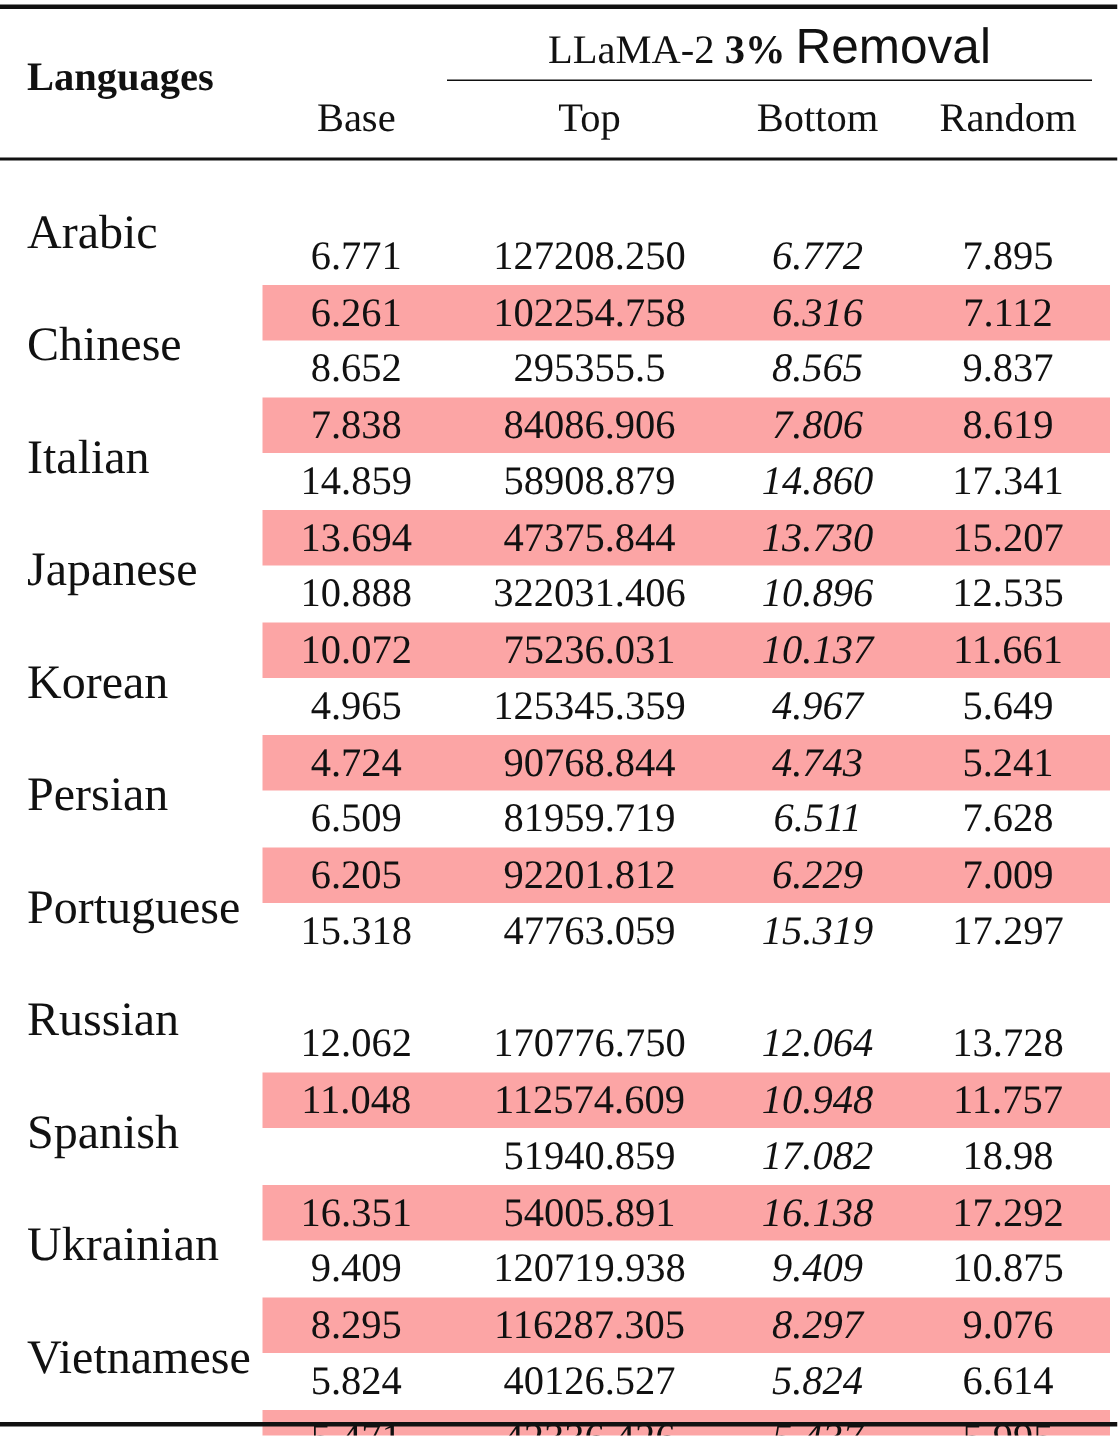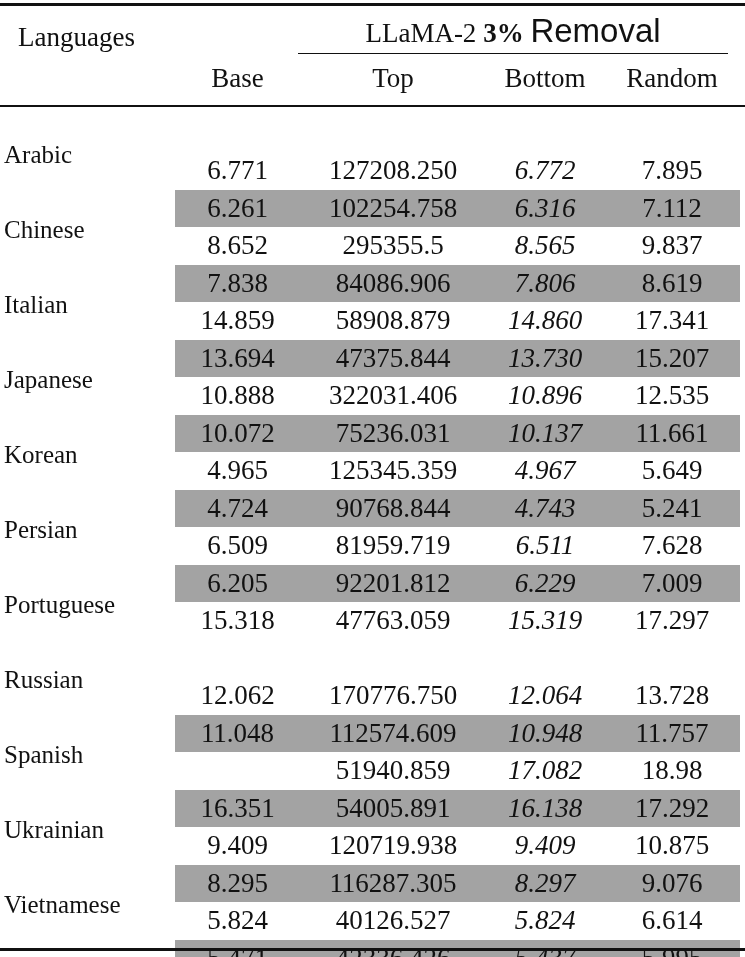--- a/index.html
+++ b/index.html
@@ -4,31 +4,31 @@
 <style>
   html, body { margin: 0; padding: 0; background: #ffffff; }
   body { width: 745px; height: 957px; position: relative; overflow: hidden;
          font-family: "Liberation Serif", "DejaVu Serif", serif; color: #111; }
   .rule { position: absolute; left: 0; width: 745px; background: #111; }
   .rule.top { top: 3px; height: 3px; }
   .rule.mid { top: 105px; height: 2px; }
   .rule.bottom { top: 948px; height: 3px; }
   .subrule { position: absolute; left: 298px; width: 430px; top: 53px; height: 1px; background: #111; }
   .hdr { position: absolute; font-size: 27px; white-space: nowrap; }
-  .hdr.lang { left: 18px; top: 22px; font-weight: normal; }
+  .hdr.lang { left: 18px; top: 36px; font-weight: bold; }
   .hdr.group { left: 298px; width: 430px; top: 12px; text-align: center; }
   .hdr.group b { font-weight: bold; }
   .hdr.group .sans { font-family: Liberation Sans, sans-serif; font-size: 33px; }
   .colh { position: absolute; top: 63px; font-size: 27px; text-align: center; }
   .grid { position: absolute; left: 0; top: 117px; width: 745px; }
   .lrow { position: relative; height: 75px; }
-  .lang-name { position: absolute; left: 4px; top: 0; height: 75px; line-height: 75px; font-size: 25px; }
+  .lang-name { position: absolute; left: 18px; top: 0; height: 75px; line-height: 75px; font-size: 32px; }
   .sub { position: absolute; left: 175px; width: 565px; height: 37.5px; margin-top: 35px; }
   .sub.s0 { top: 0; }
-  .sub.s1 { top: 37.5px; background: #a3a3a3; }
+  .sub.s1 { top: 37.5px; background: #fca5a5; }
   .cell { position: absolute; top: 0; height: 37.5px; line-height: 37px; font-size: 27px; text-align: center; }
   .c0 { left: 0; width: 125px; }
   .c1 { left: 125px; width: 186px; }
   .c2 { left: 311px; width: 118px; font-style: italic; }
   .c3 { left: 429px; width: 136px; }
 </style>
 </head>
 <body>
 
 <div>

